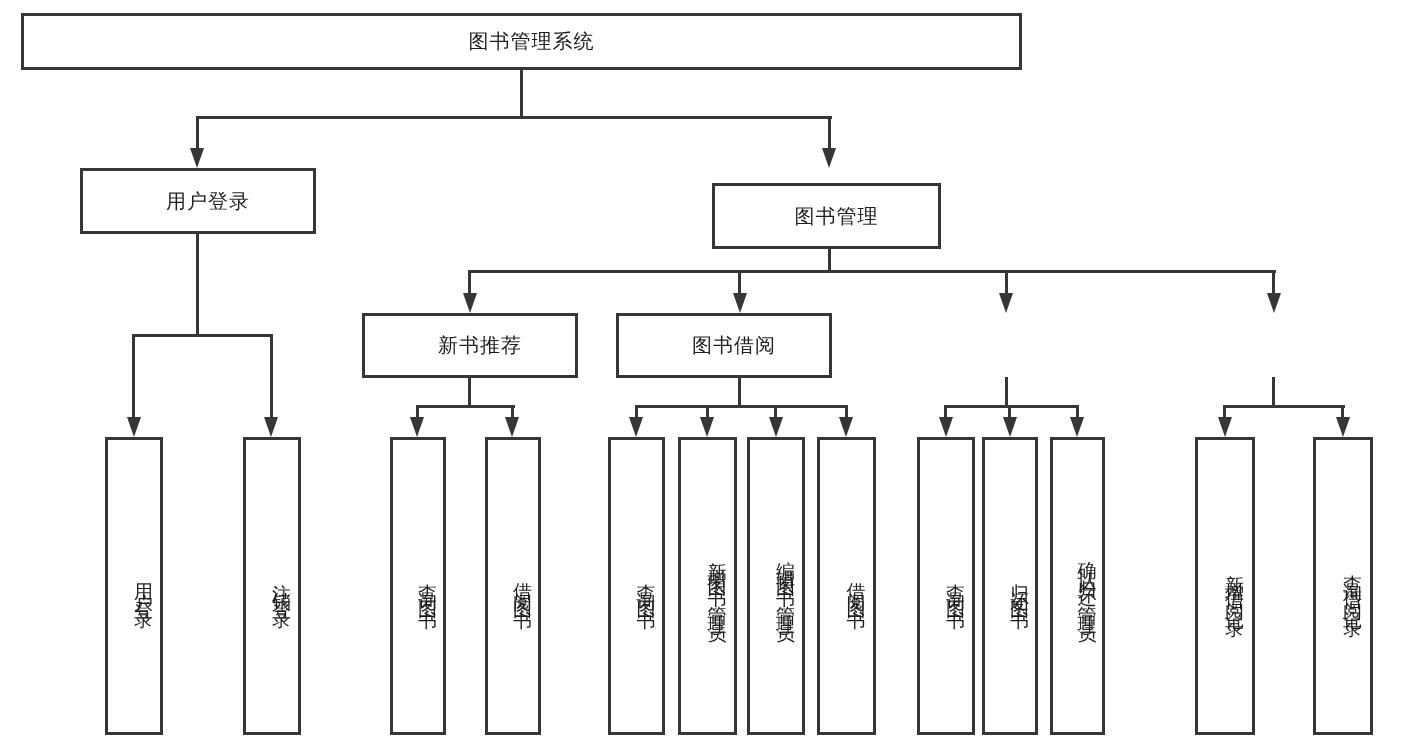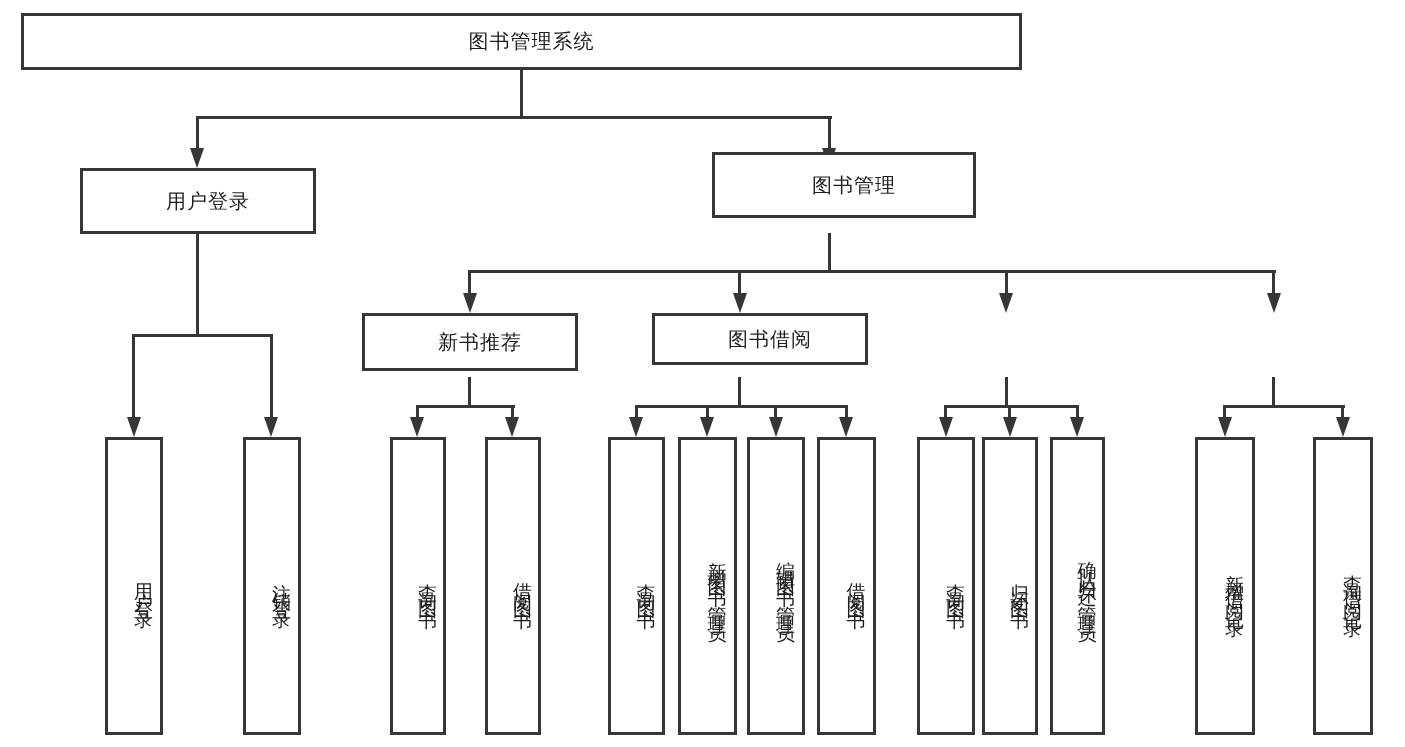--- a/index.html
+++ b/index.html
@@ -40,42 +40,42 @@
   <div class="box hbox" style="left:21px;top:13px;width:1001px;height:57px">图书管理系统</div>
 
   <div class="vline" style="left:520px;top:69px;width:3px;height:49px"></div>
   <div class="hline" style="left:196px;top:116px;width:636px;height:3px"></div>
   <div class="vline" style="left:196px;top:116px;width:3px;height:34px"></div>
   <div class="arrow" style="left:190px;top:148px"></div>
   <div class="vline" style="left:828px;top:116px;width:3px;height:34px"></div>
   <div class="arrow" style="left:822px;top:148px"></div>
 
   <div class="box hbox" style="left:80px;top:168px;width:236px;height:66px">用户登录</div>
-  <div class="box hbox" style="left:712px;top:152px;width:264px;height:66px">图书管理</div>
+  <div class="box hbox" style="left:712px;top:183px;width:229px;height:66px">图书管理</div>
 
   <div class="vline" style="left:196px;top:233px;width:3px;height:103px"></div>
   <div class="hline" style="left:132px;top:334px;width:141px;height:3px"></div>
   <div class="vline" style="left:132px;top:334px;width:3px;height:85px"></div>
   <div class="arrow" style="left:127px;top:417px"></div>
   <div class="vline" style="left:270px;top:334px;width:3px;height:85px"></div>
   <div class="arrow" style="left:264px;top:417px"></div>
 
   <div class="vline" style="left:828px;top:233px;width:3px;height:40px"></div>
   <div class="hline" style="left:468px;top:270px;width:808px;height:3px"></div>
   <div class="vline" style="left:468px;top:270px;width:3px;height:25px"></div>
   <div class="arrow" style="left:463px;top:293px"></div>
   <div class="vline" style="left:738px;top:270px;width:3px;height:25px"></div>
   <div class="arrow" style="left:733px;top:293px"></div>
   <div class="vline" style="left:1005px;top:270px;width:3px;height:25px"></div>
   <div class="arrow" style="left:999px;top:293px"></div>
   <div class="vline" style="left:1272px;top:270px;width:3px;height:25px"></div>
   <div class="arrow" style="left:1267px;top:293px"></div>
 
-  <div class="box hbox" style="left:362px;top:313px;width:216px;height:58px">新书推荐</div>
-  <div class="box hbox" style="left:652px;top:313px;width:216px;height:52px">图书借阅</div>
+  <div class="box hbox" style="left:362px;top:313px;width:216px;height:65px">新书推荐</div>
+  <div class="box hbox" style="left:616px;top:313px;width:216px;height:65px">图书借阅</div>
 
   <div class="vline" style="left:468px;top:377px;width:3px;height:30px"></div>
   <div class="hline" style="left:416px;top:405px;width:99px;height:3px"></div>
   <div class="vline" style="left:416px;top:405px;width:3px;height:14px"></div>
   <div class="arrow" style="left:410px;top:417px"></div>
   <div class="vline" style="left:511px;top:405px;width:3px;height:14px"></div>
   <div class="arrow" style="left:505px;top:417px"></div>
 
   <div class="vline" style="left:738px;top:377px;width:3px;height:30px"></div>
   <div class="hline" style="left:635px;top:405px;width:213px;height:3px"></div>

